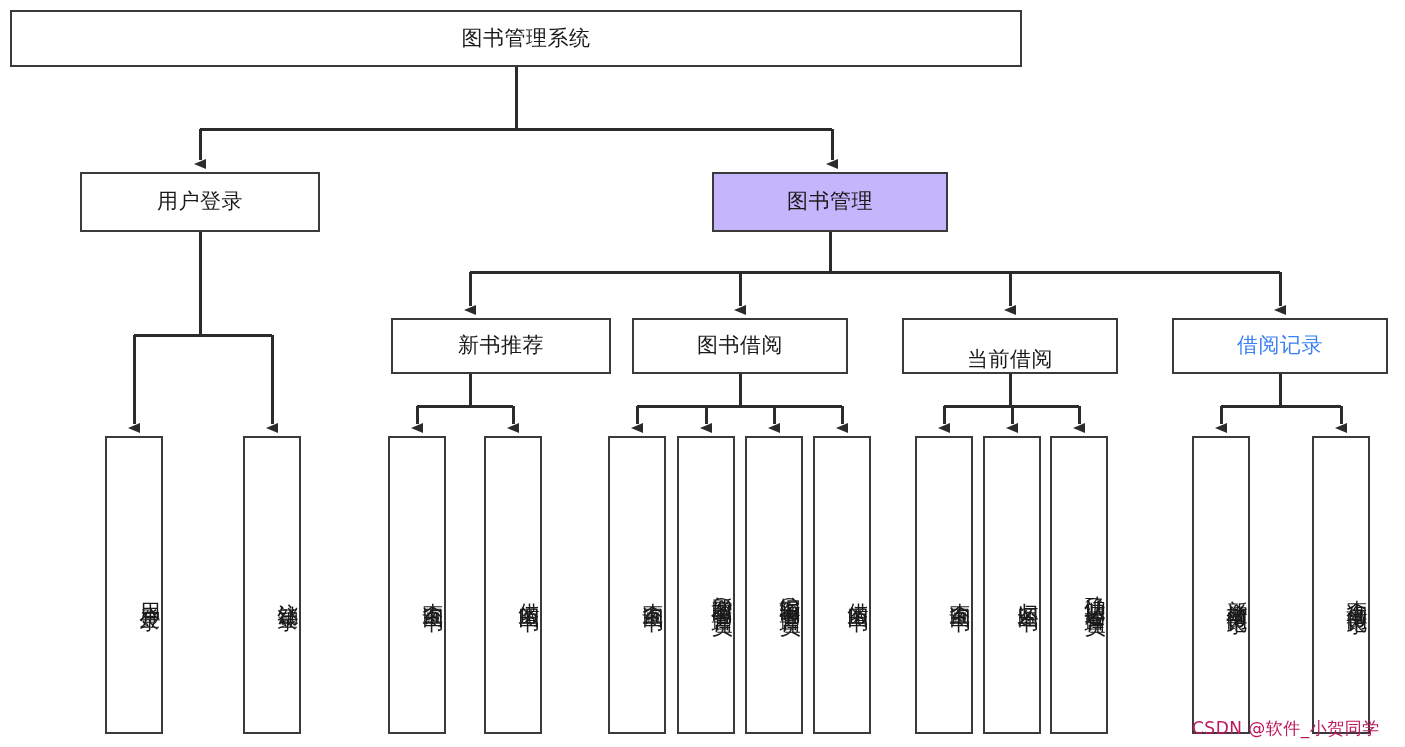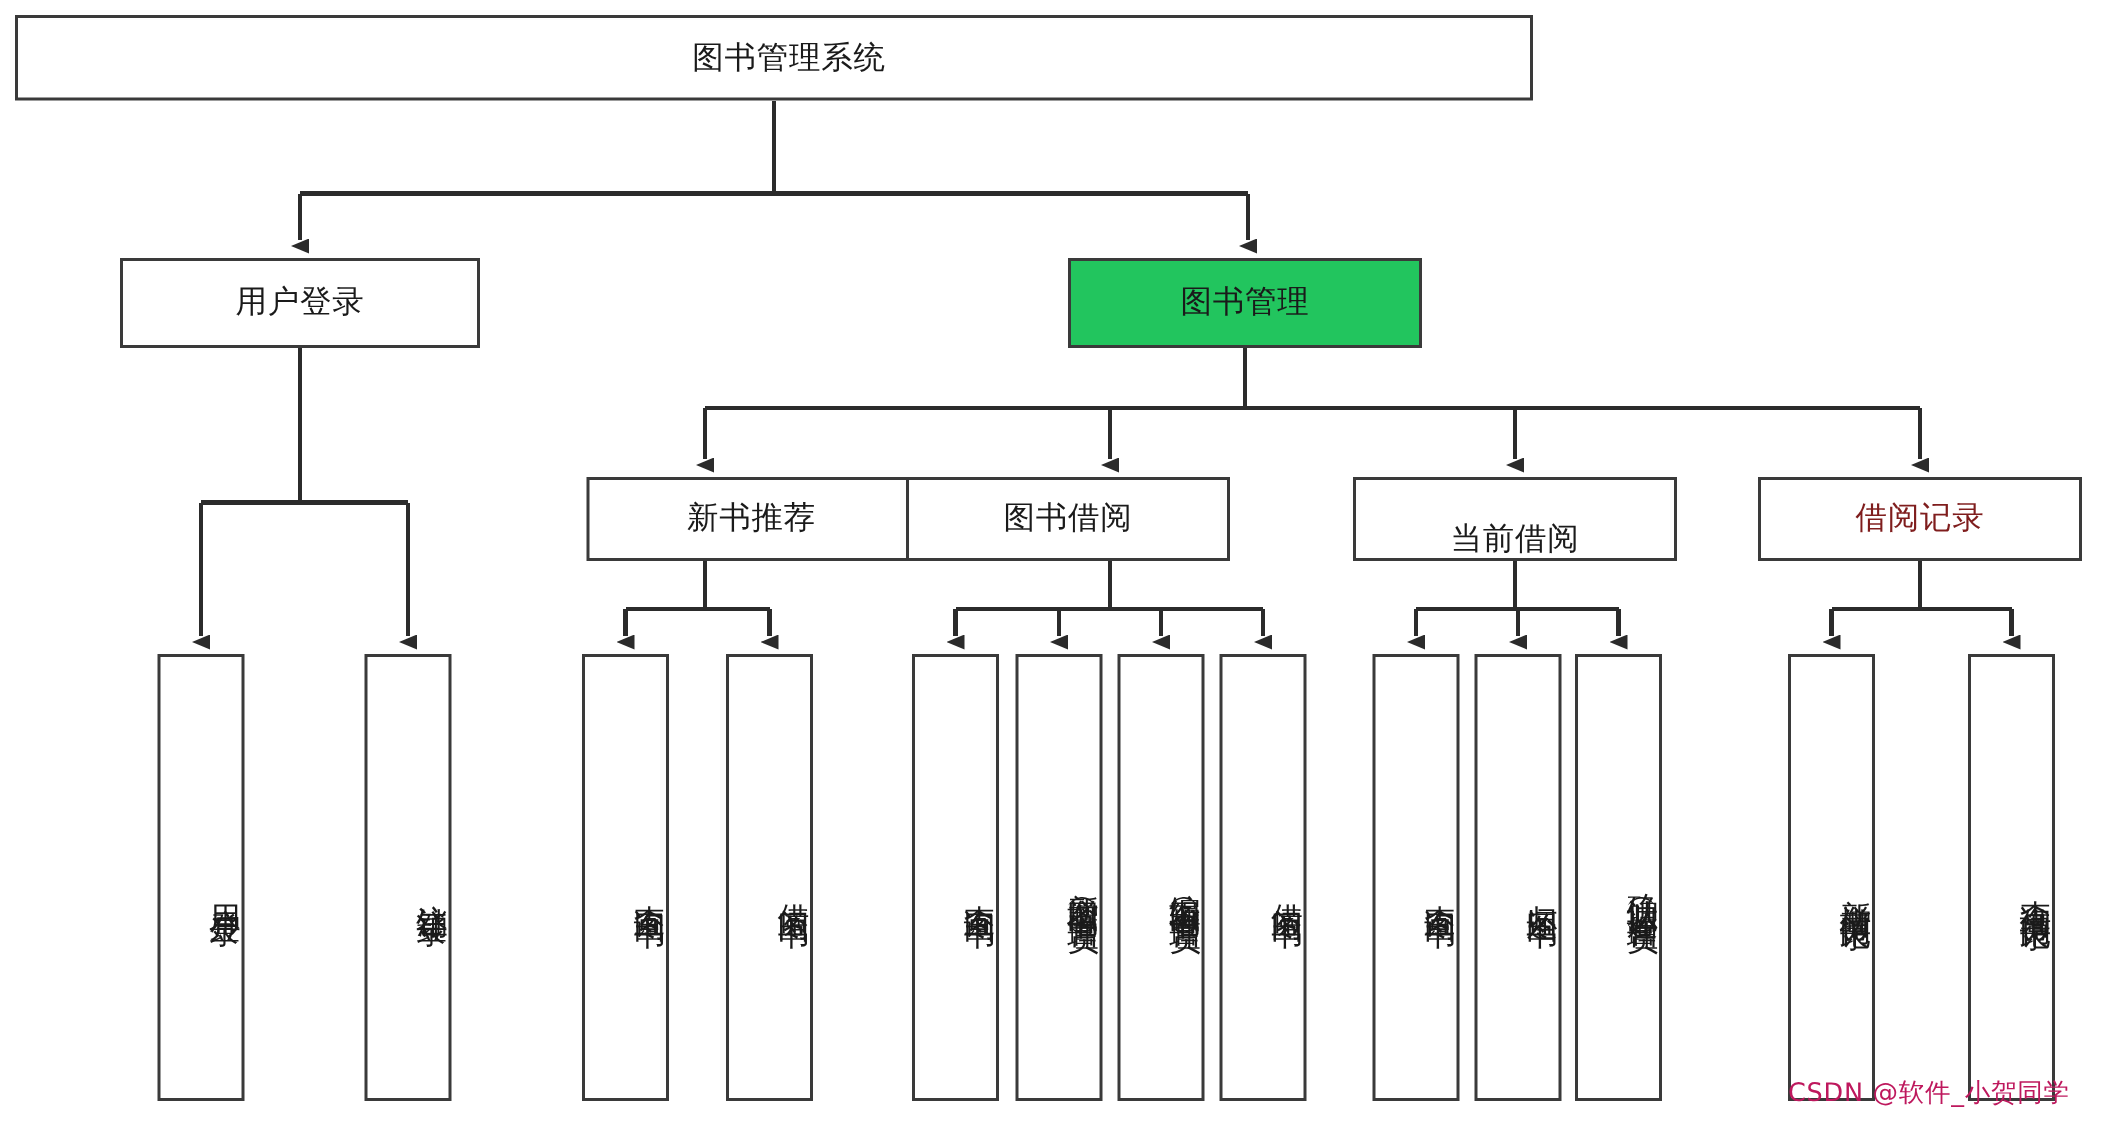--- a/index.html
+++ b/index.html
@@ -116,34 +116,34 @@
     </g>
   </svg>
 
   <div class="node horiz" style="left: 10px; top: 10px; width: 1012px; height: 57px; border-color: rgb(58, 58, 58); background: rgb(255, 255, 255); color: rgb(26, 26, 26); padding-left: 20px;">
     <span class="lbl">图书管理系统</span>
   </div>
 
   <div class="node horiz" style="left: 80px; top: 172px; width: 240px; height: 60px; border-color: rgb(58, 58, 58); background: rgb(255, 255, 255); color: rgb(26, 26, 26);">
     <span class="lbl">用户登录</span>
   </div>
-  <div class="node horiz" style="left: 712px; top: 172px; width: 236px; height: 60px; border-color: rgb(58, 58, 58); background: #22c55e; color: rgb(26, 26, 26);">
+  <div class="node horiz" style="left: 712px; top: 172px; width: 236px; height: 60px; border-color: rgb(58, 58, 58); background: #c4b5fd; color: rgb(26, 26, 26);">
     <span class="lbl">图书管理</span>
   </div>
 
   <div class="node horiz" style="left: 360px; top: 318px; width: 220px; height: 56px; border-color: rgb(58, 58, 58); background: rgb(255, 255, 255); color: rgb(26, 26, 26); margin-left: 31px;">
     <span class="lbl">新书推荐</span>
   </div>
-  <div class="node horiz" style="left: 604px; top: 318px; width: 216px; height: 56px; border-color: rgb(58, 58, 58); background: rgb(255, 255, 255); color: rgb(26, 26, 26);">
+  <div class="node horiz" style="left: 632px; top: 318px; width: 216px; height: 56px; border-color: rgb(58, 58, 58); background: rgb(255, 255, 255); color: rgb(26, 26, 26);">
     <span class="lbl">图书借阅</span>
   </div>
   <div class="node horiz" style="left: 902px; top: 318px; width: 216px; height: 56px; border-color: rgb(58, 58, 58); background: rgb(255, 255, 255); color: rgb(26, 26, 26); align-items: flex-end;">
     <span class="lbl">当前借阅</span>
   </div>
-  <div class="node horiz" style="left: 1172px; top: 318px; width: 216px; height: 56px; border-color: rgb(58, 58, 58); background: rgb(255, 255, 255); color: #7f1d1d;">
+  <div class="node horiz" style="left: 1172px; top: 318px; width: 216px; height: 56px; border-color: rgb(58, 58, 58); background: rgb(255, 255, 255); color: #3b82f6;">
     <span class="lbl">借阅记录</span>
   </div>
 
   <div class="node vert" style="left: 105px; top: 436px; width: 58px; height: 298px; border-color: rgb(58, 58, 58); background: rgb(255, 255, 255); color: rgb(26, 26, 26);">
     <span class="lbl">用户登录</span>
   </div>
   <div class="node vert" style="left: 243px; top: 436px; width: 58px; height: 298px; border-color: rgb(58, 58, 58); background: rgb(255, 255, 255); color: rgb(26, 26, 26);">
     <span class="lbl">注销登录</span>
   </div>
   <div class="node vert" style="left: 388px; top: 436px; width: 58px; height: 298px; border-color: rgb(58, 58, 58); background: rgb(255, 255, 255); color: rgb(26, 26, 26);">

